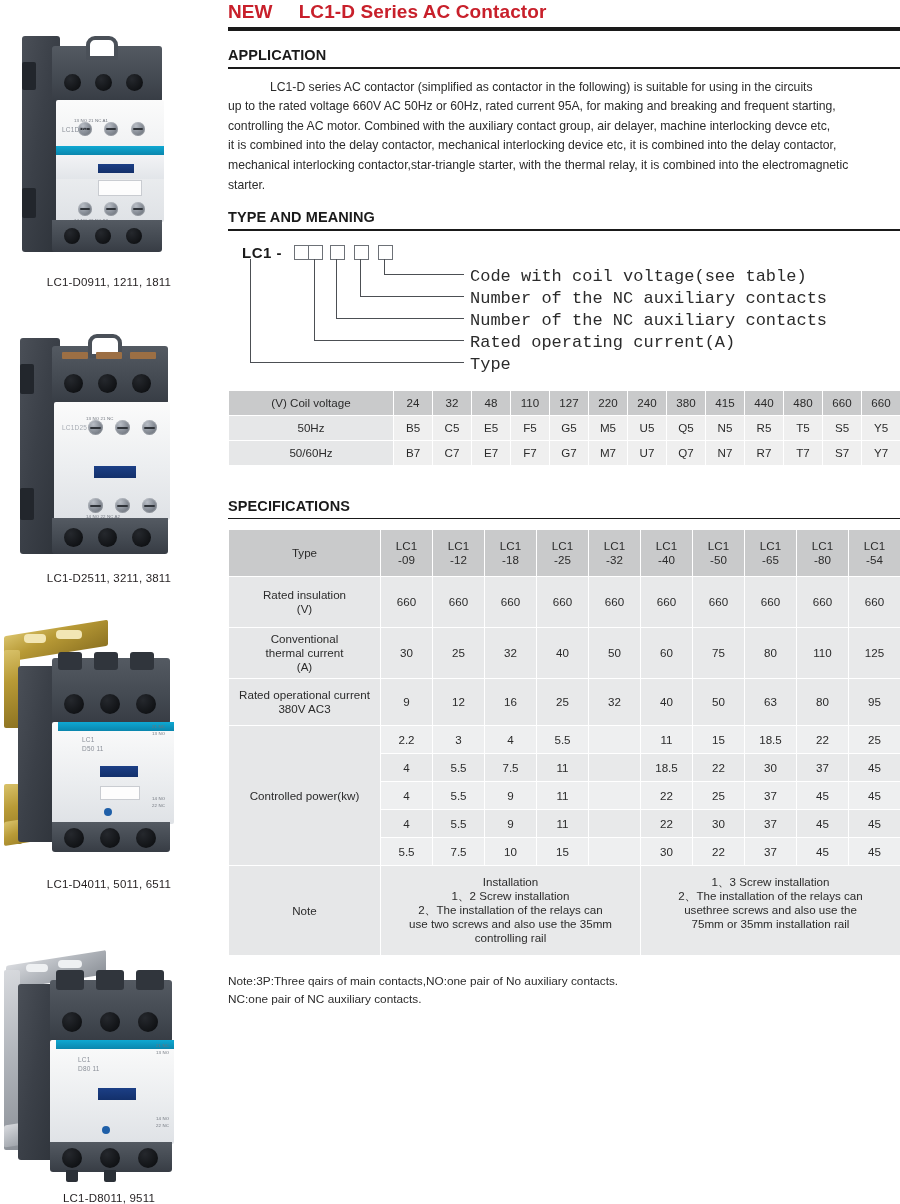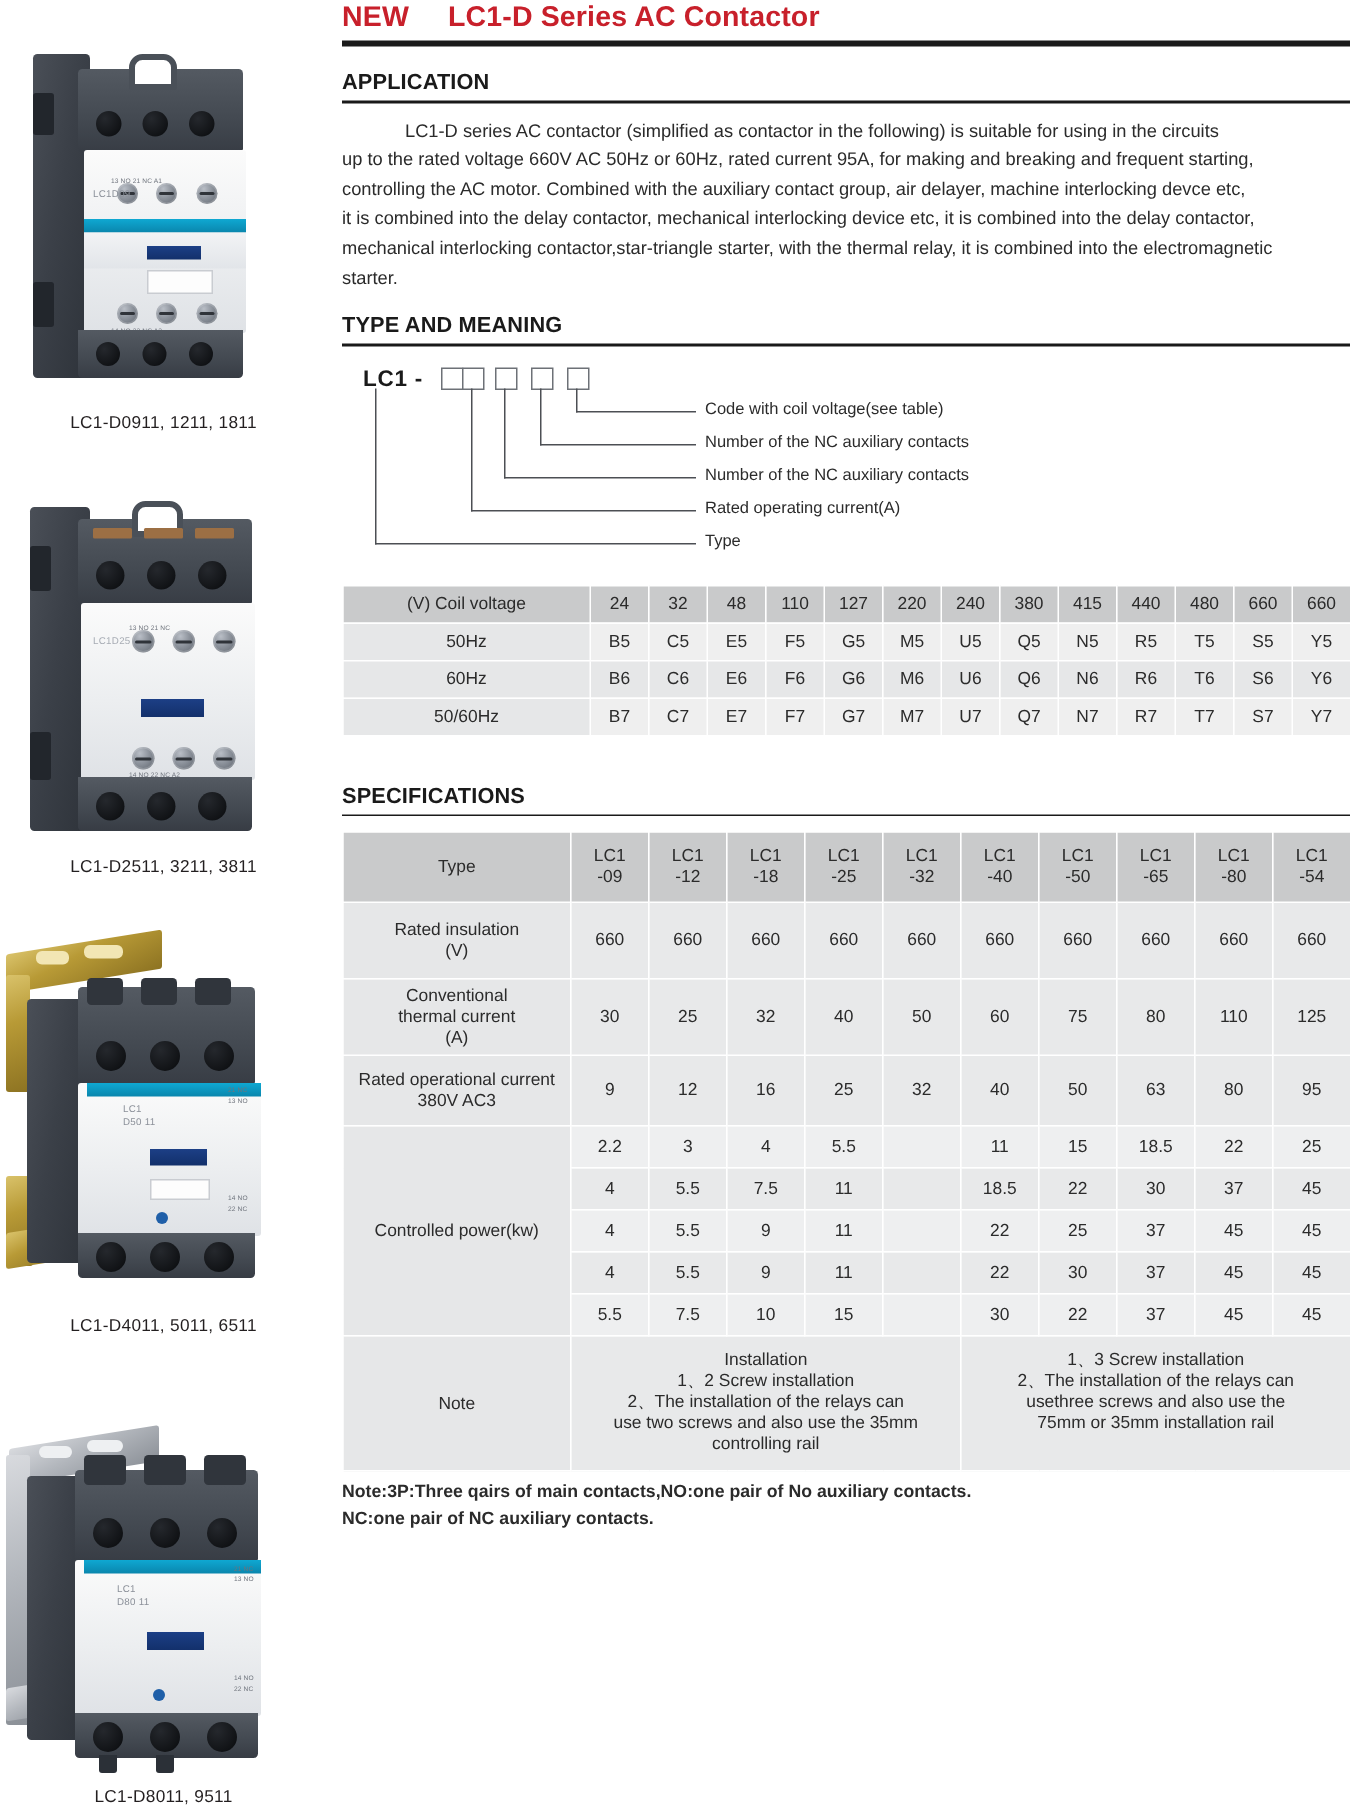--- a/index.html
+++ b/index.html
@@ -148,23 +148,24 @@
     background: #fff;
   }
   .tm-line {
     position: absolute;
     background: #4c4f54;
   }
   .tm-v { width: 1.3px; }
   .tm-h { height: 1.3px; }
   .tm-label {
     position: absolute;
-    font-size: 11px;
+    font-size: 17px;
     color: #2b2b2b;
     white-space: nowrap;
+    font-family: Liberation Mono, monospace;
   }
 
   
   table {
     border-collapse: collapse;
     width: 672px;
     table-layout: fixed;
   }
   .tbl-coil { margin-top: 9px; }
   .tbl-coil th, .tbl-coil td {
@@ -196,25 +197,24 @@
   .note-cell {
     text-align: left;
     vertical-align: top;
     padding: 9px 10px 10px 10px;
     line-height: 17.5px;
     background: #e8e9ea;
     font-size: 11.6px;
     margin-left: 48px;
   }
   .footnote {
-    margin-top: 4px;
+    margin-top: 16px;
     font-size: 11.8px;
     line-height: 18px;
     color: #2b2b2b;
-    font-weight: bold;
   }
 </style>
 </head>
 <body>
 
 <div class="product-col">
 
   <div class="product-fig" style="top:22px;">
     <div class="stage" style="height:250px;">
       <div class="cont side-body" style="left:22px;  top:14px;  width:38px;  height:216px; border-radius:3px;"></div>
@@ -436,36 +436,20 @@
         <td class="cell-a">M5</td>
         <td class="cell-a">U5</td>
         <td class="cell-a">Q5</td>
         <td class="cell-a">N5</td>
         <td class="cell-a">R5</td>
         <td class="cell-a">T5</td>
         <td class="cell-a">S5</td>
         <td class="cell-a">Y5</td>
       </tr>
       <tr>
-        <td class="rlbl">60Hz</td>
-        <td class="cell-b">B6</td>
-        <td class="cell-b">C6</td>
-        <td class="cell-b">E6</td>
-        <td class="cell-b">F6</td>
-        <td class="cell-b">G6</td>
-        <td class="cell-b">M6</td>
-        <td class="cell-b">U6</td>
-        <td class="cell-b">Q6</td>
-        <td class="cell-b">N6</td>
-        <td class="cell-b">R6</td>
-        <td class="cell-b">T6</td>
-        <td class="cell-b">S6</td>
-        <td class="cell-b">Y6</td>
-      </tr>
-      <tr>
         <td class="rlbl">50/60Hz</td>
         <td class="cell-a">B7</td>
         <td class="cell-a">C7</td>
         <td class="cell-a">E7</td>
         <td class="cell-a">F7</td>
         <td class="cell-a">G7</td>
         <td class="cell-a">M7</td>
         <td class="cell-a">U7</td>
         <td class="cell-a">Q7</td>
         <td class="cell-a">N7</td>

